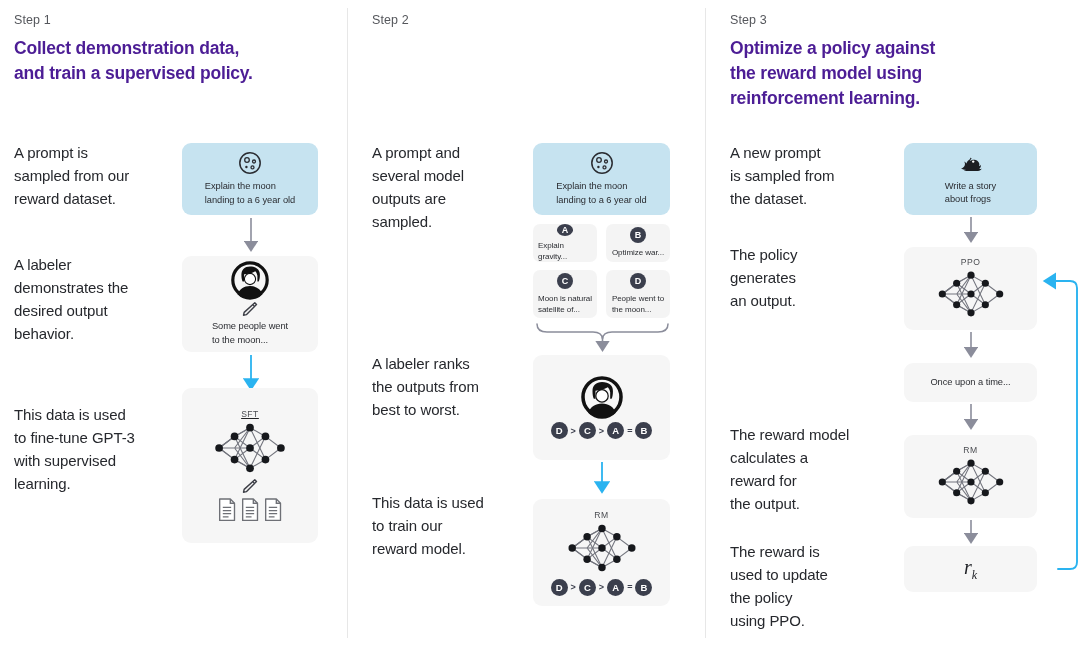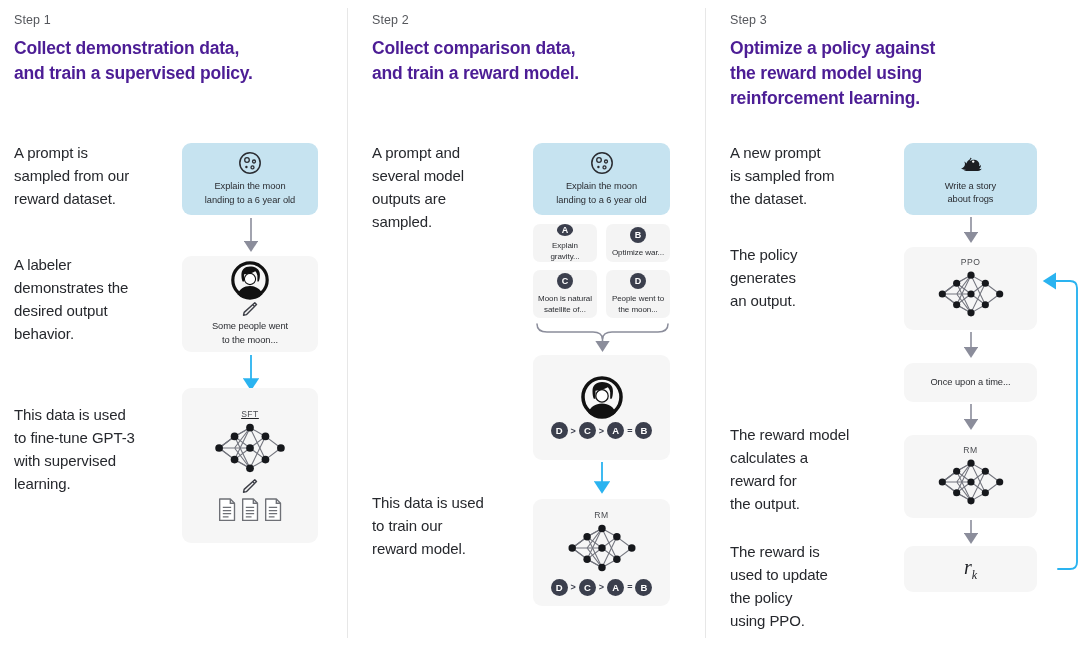--- a/index.html
+++ b/index.html
@@ -43,21 +43,21 @@
   
   .card {
     position: absolute; border-radius: 9px;
     background: #f6f6f6;
     display: flex; flex-direction: column;
     align-items: center; justify-content: center;
   }
   .card.blue { background: #c6e3f0; }
   .card-text {
     font-size: 9.3px; line-height: 1.42; color: #2a2c31;
-    text-align: center; letter-spacing: -.05px; padding: 0 5px;
+    text-align: left; letter-spacing: -.05px; padding: 0 5px;
   }
   .card-text.sm { font-size: 8px; line-height: 1.4; }
   .net-label {
     font-size: 8.6px; color: #4a4c51; letter-spacing: .5px;
     margin-bottom: 1px; text-align: center;
   }
 
   .opt-card { position: absolute; border-radius: 7px; background: #f4f4f4;
     display:flex; flex-direction:column; align-items:center; justify-content:center; }
   .badge {
@@ -213,27 +213,28 @@
         <svg width="19" height="24" viewBox="0 0 17 23">
             <use href="#g-doc"></use>
           </svg>
       </div>
     </div>
   </div>
 
   <div class="col col2">
 
     <div class="step-label">Step 2</div>
-    <div class="step-title" style="white-space:pre-line">Collect comparison data,
-and train a reward model.</div>
 
     <div class="caption" style="top:142px; white-space:pre-line">A prompt and
 several model
 outputs are
 sampled.</div>
+    <div class="caption" style="top:353px; white-space:pre-line">A labeler ranks
+the outputs from
+best to worst.</div>
     <div class="caption" style="top:492px; white-space:pre-line">This data is used
 to train our
 reward model.</div>
 
     <div class="card blue" style="left:175px; top:143px; width:137px; height:72px;">
       <svg width="24" height="24" viewBox="0 0 24 24" style="margin-bottom:5px">
           <use href="#g-moon"></use>
         </svg>
       <div class="card-text" style="white-space:pre-line">Explain the moon
 landing to a 6 year old</div>

